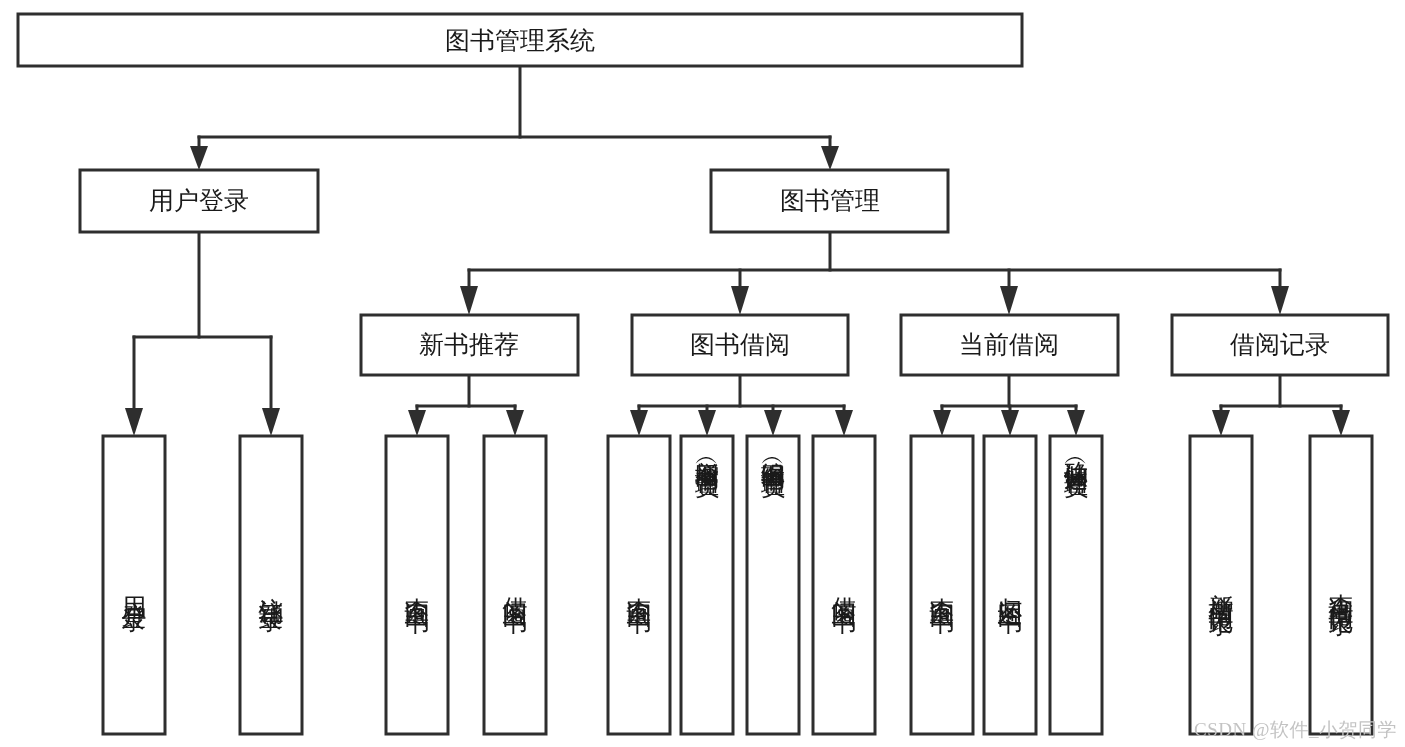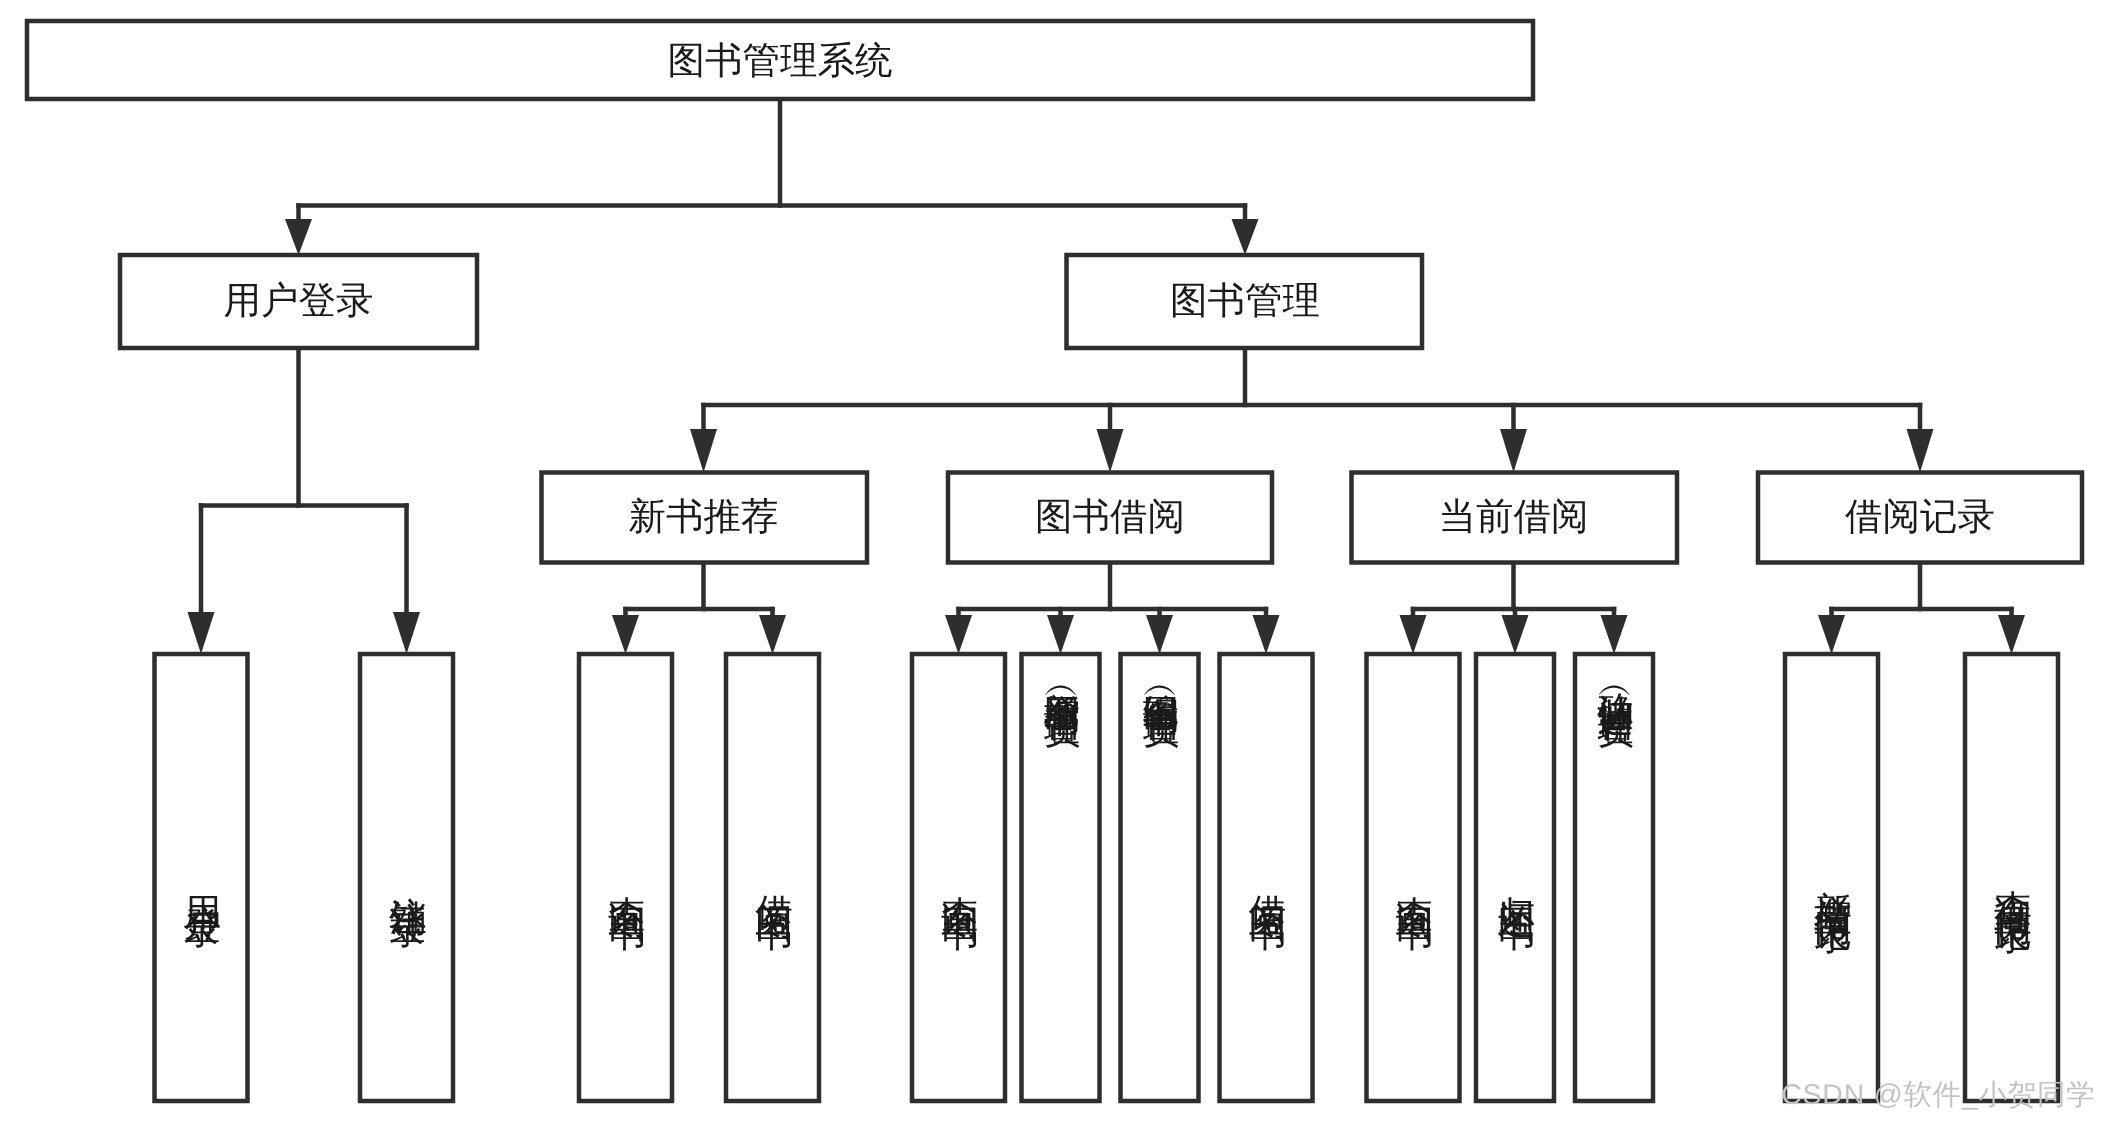--- a/index.html
+++ b/index.html
@@ -43,21 +43,21 @@
     stroke-linecap: square;
   }
   .arrow-head {
     fill: #2e2e2e;
     stroke: none;
   }
   .watermark {
     position: absolute;
     right: 8px;
     bottom: 4px;
-    font-family: Liberation Sans, sans-serif;
+    font-family: Liberation Serif, serif;
     font-size: 19px;
     color: #c3c3c3;
     letter-spacing: 0.5px;
     white-space: nowrap;
     pointer-events: none;
   }
 </style>
 </head>
 <body>
 

